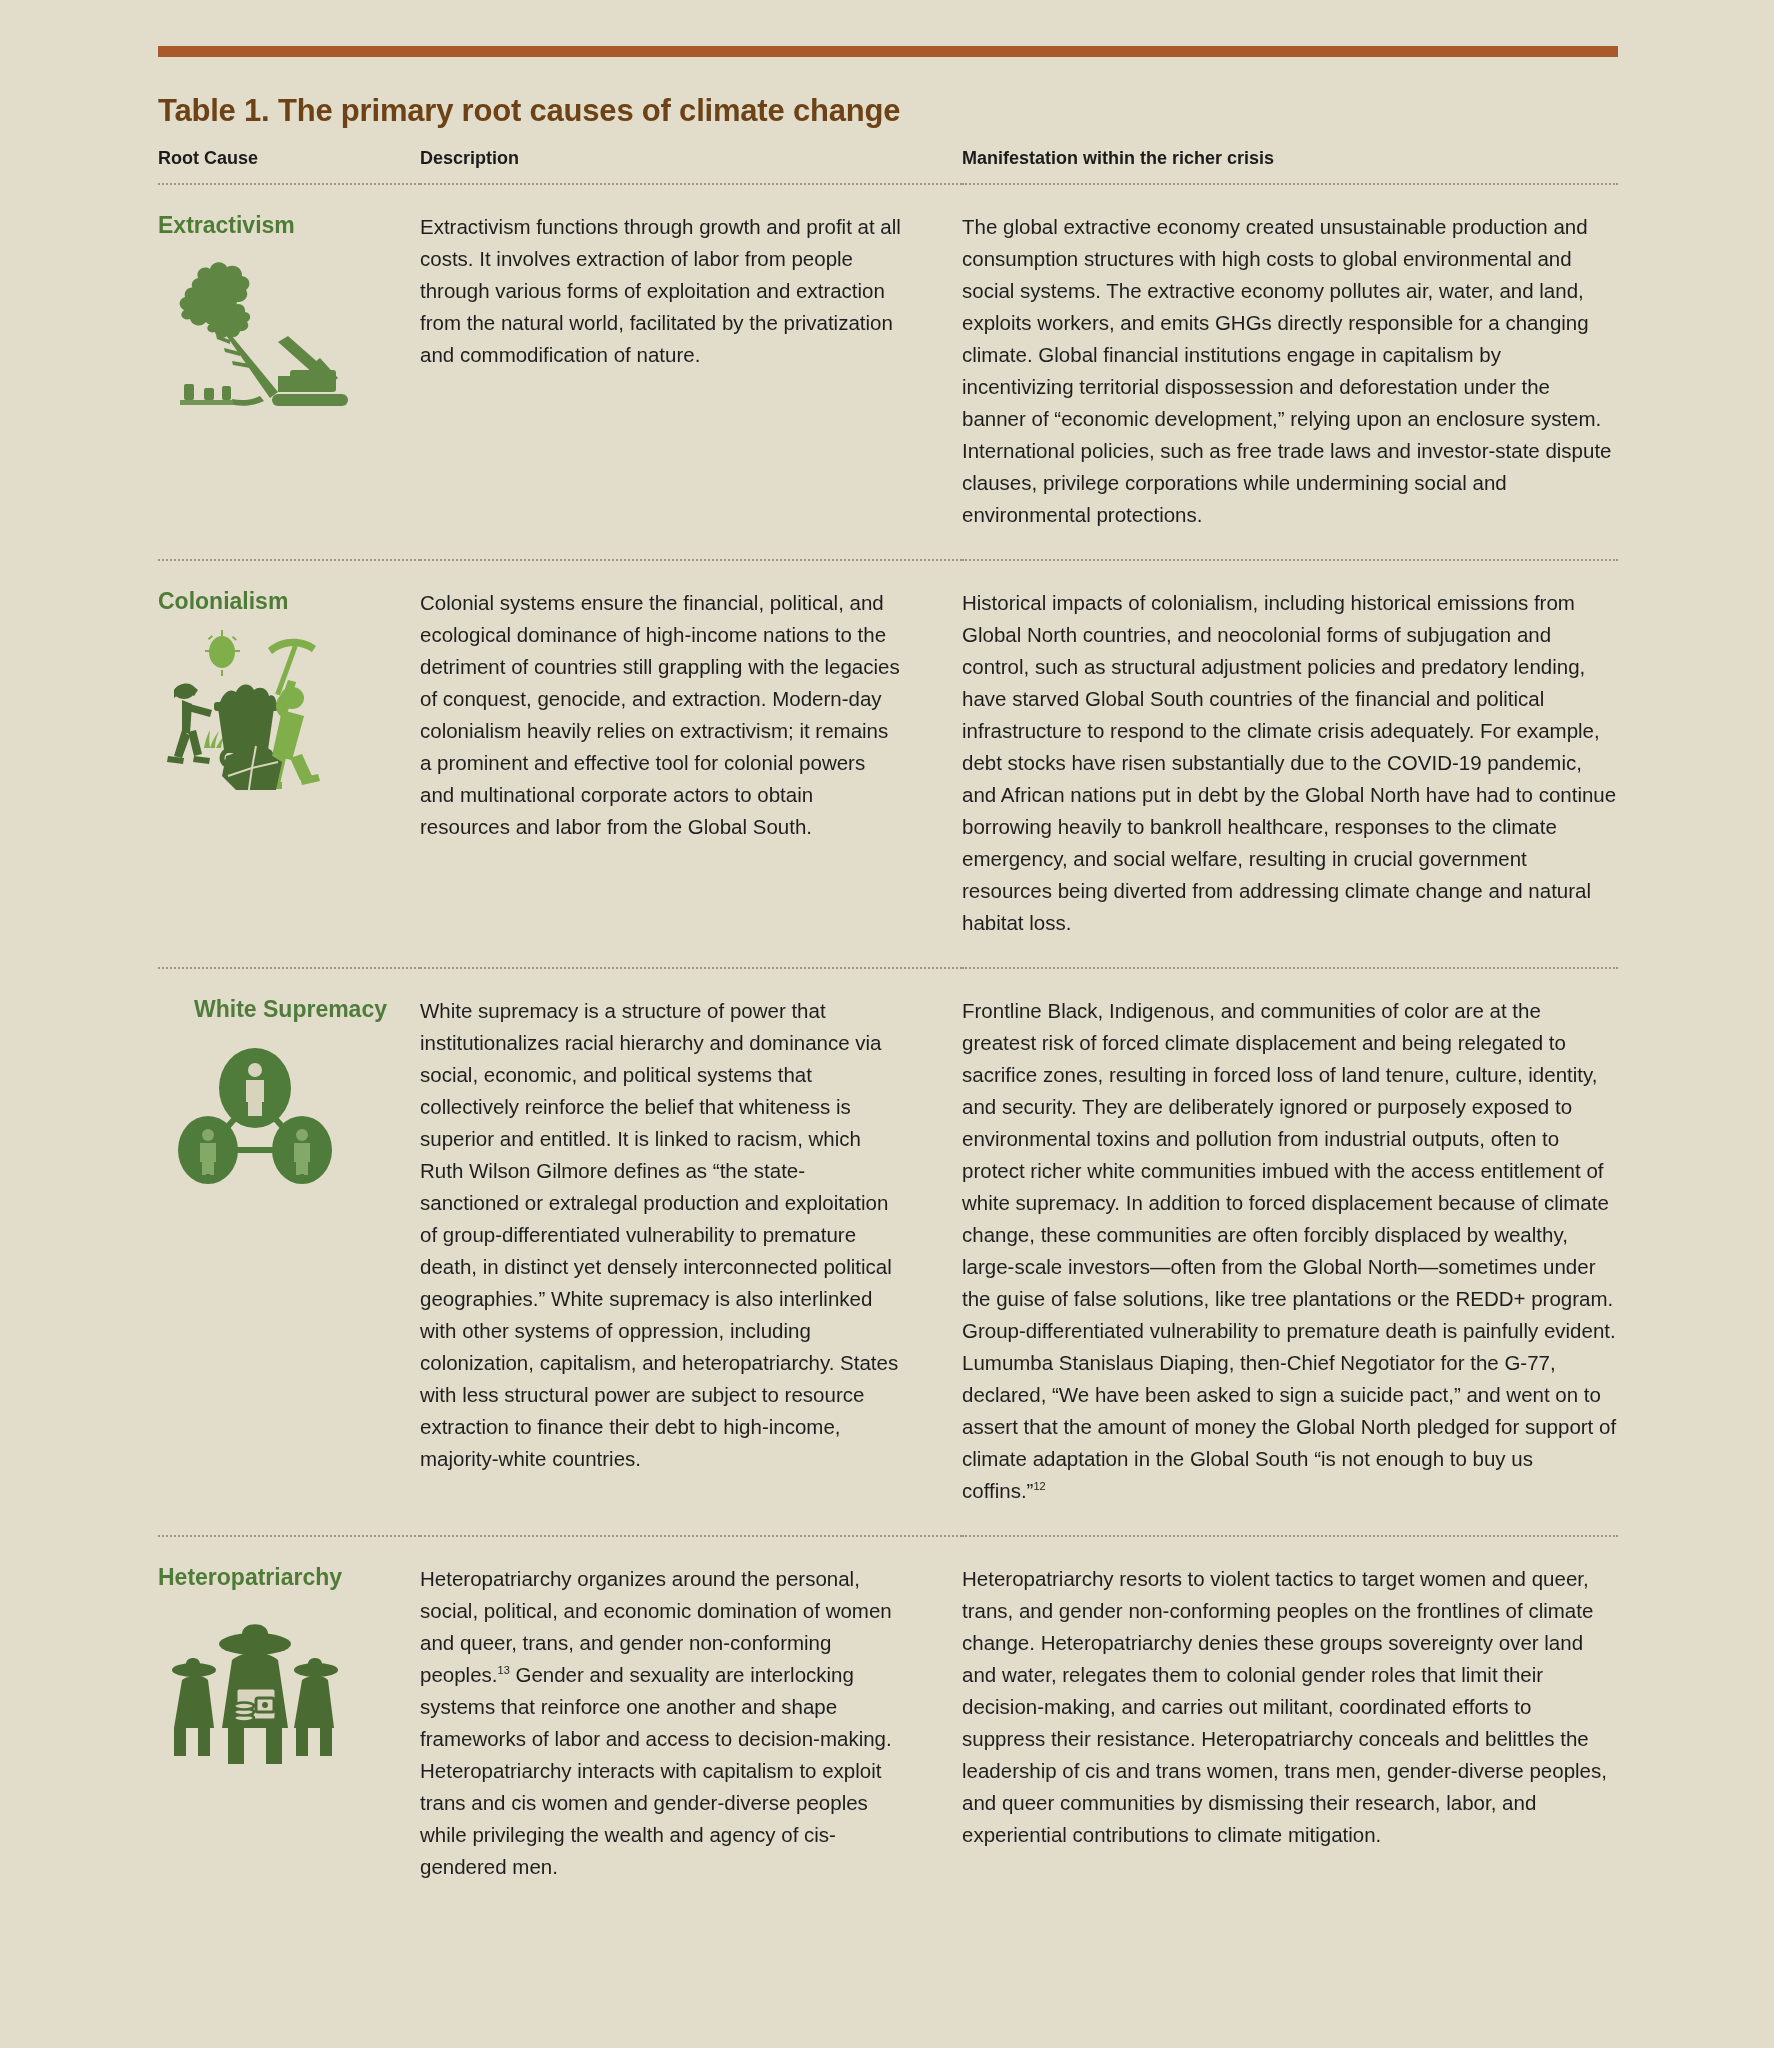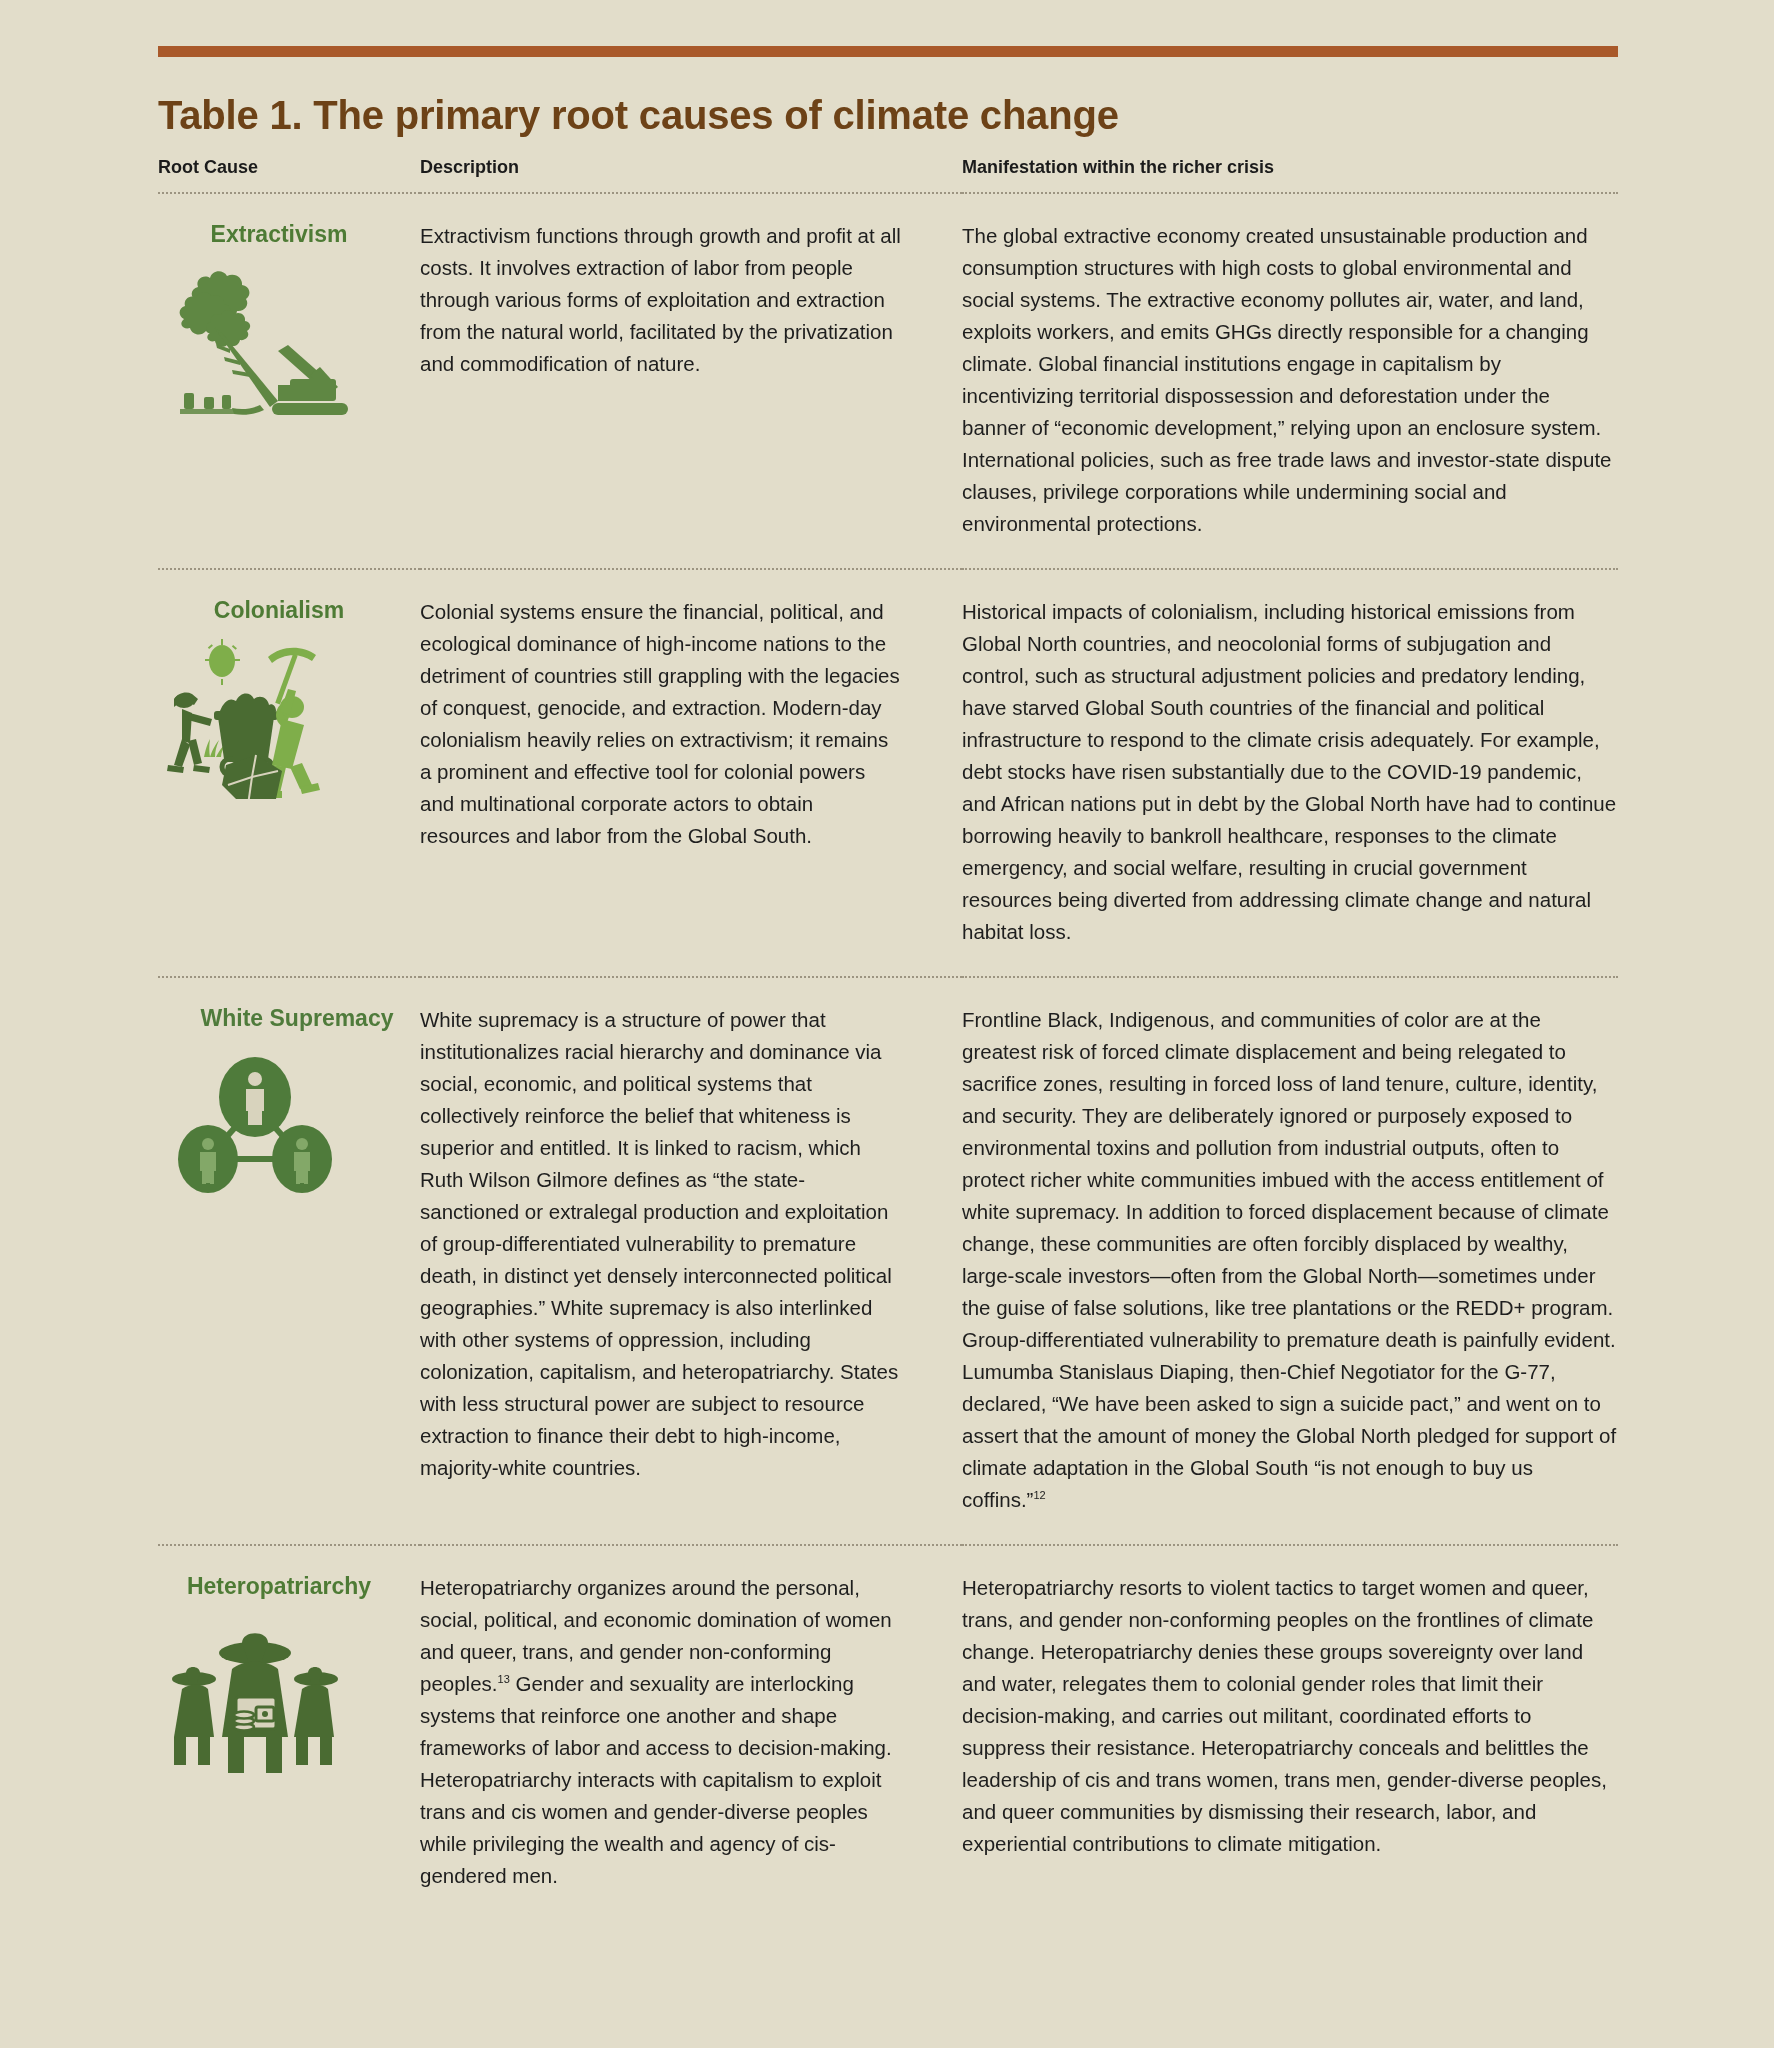--- a/index.html
+++ b/index.html
@@ -22,21 +22,21 @@
     padding: 0 158px 0 158px;
   }
   .top-rule {
     margin-top: 46px;
     height: 11px;
     background: #a9592a;
     width: 1460px;
   }
   .table-title {
     margin-top: 36px;
-    font-size: 40px;
+    font-size: 31px;
     font-weight: bold;
     color: #6d4217;
     letter-spacing: -0.2px;
   }
   table.root-table {
     width: 1460px;
     border-collapse: collapse;
     margin-top: 19px;
     table-layout: fixed;
   }
@@ -58,21 +58,21 @@
   tbody tr {
     border-bottom: 2px dotted #9c9481;
   }
   tbody tr:last-child {
     border-bottom: none;
   }
   tbody td {
     vertical-align: top;
     padding: 26px 0 28px 0;
   }
-  td.col-cause { padding-right: 20px; text-align: center; }
+  td.col-cause { padding-right: 20px; }
   td.col-desc  { padding-right: 58px; }
   td.col-manif { padding-right: 0; }
 
   .cause-name {
     font-size: 23px;
     font-weight: bold;
     color: #4e7b35;
     line-height: 1.25;
     margin-bottom: 14px;
   }

